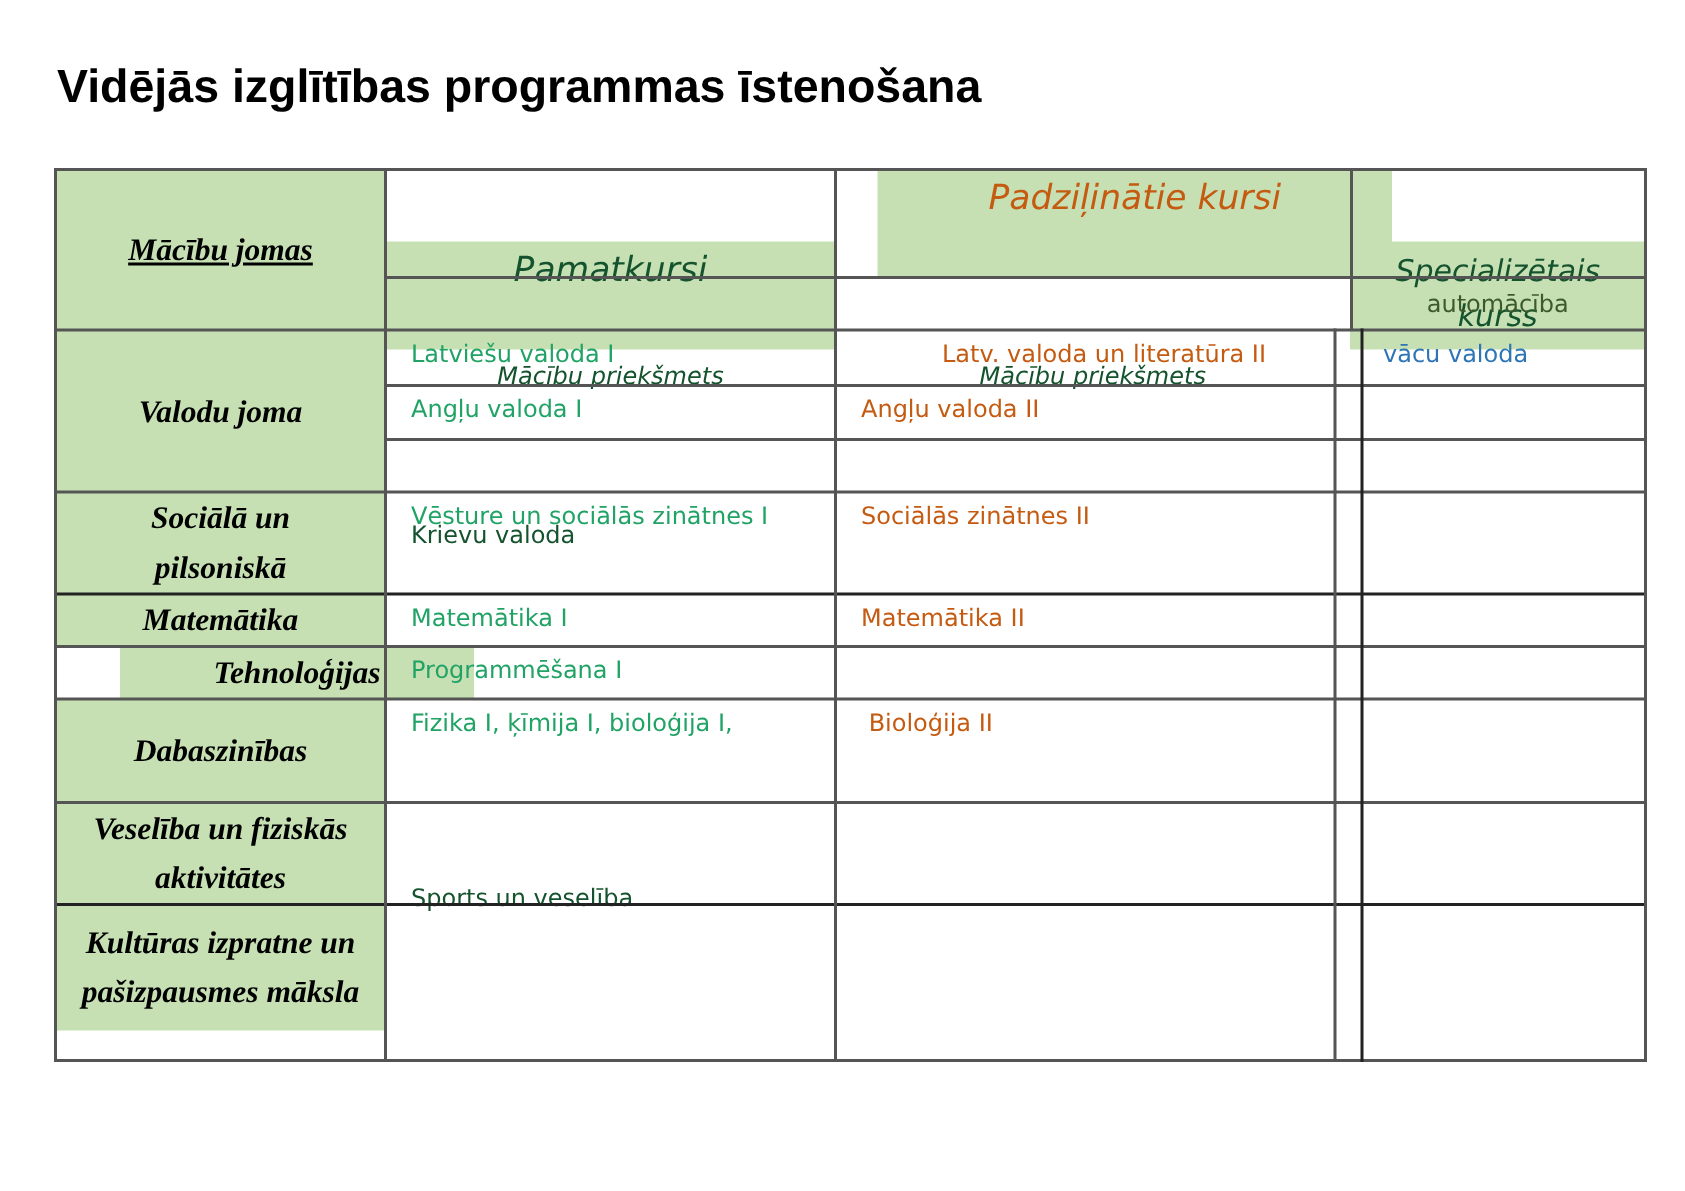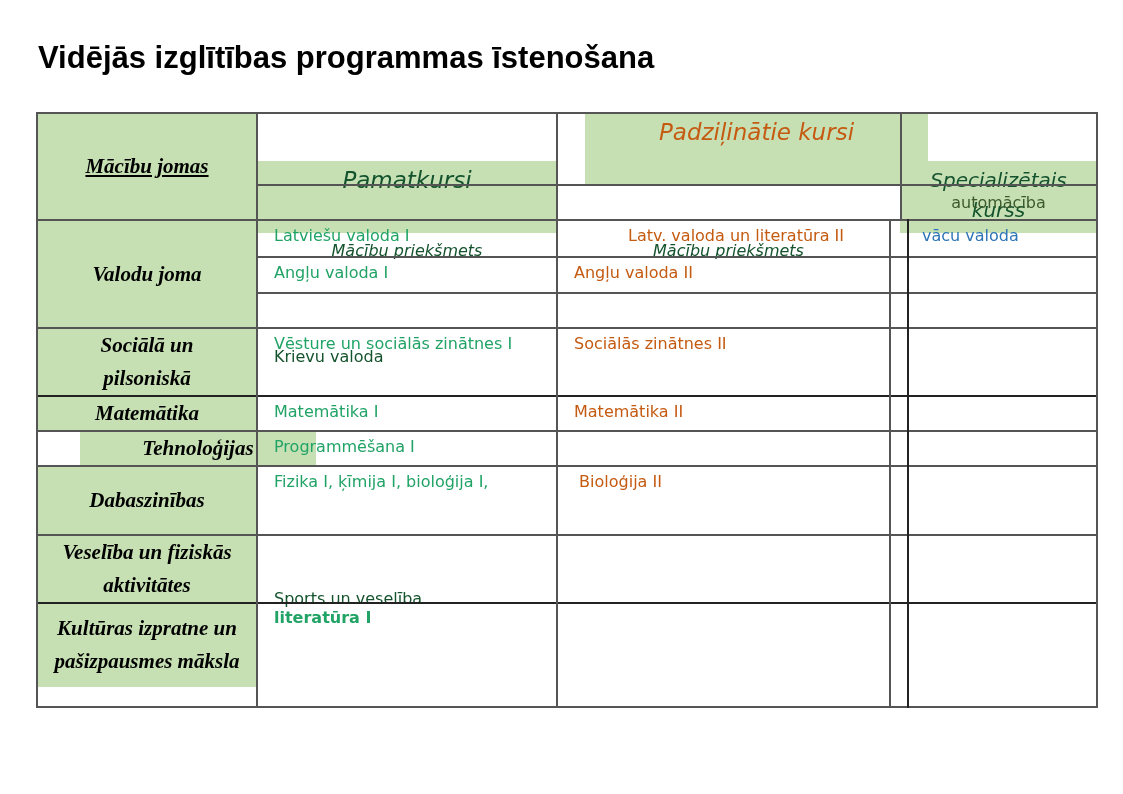--- a/index.html
+++ b/index.html
@@ -75,21 +75,20 @@
   <div class="cell subj c-green" style="left:257px;top:257px;width:252px;height:36px;">Angļu valoda I</div>
   <div class="cell subj c-black" style="left:257px;top:293px;width:300px;height:35px;">Krievu valoda</div>
   <div class="cell subj c-green" style="left:257px;top:328px;width:300px;height:68px;">Vēsture un sociālās zinātnes I</div>
   <div class="cell subj c-green" style="left:257px;top:396px;width:300px;height:35px;">Matemātika I</div>
   <div class="cell subj c-green" style="left:257px;top:431px;width:300px;height:35px;">Programmēšana I</div>
   <div class="cell c-green" style="left:257px;top:466px;width:256px;height:69px;">
     <div class="subj">Fizika I, ķīmija I, bioloģija I,</div>
   </div>
   <div class="cell subj c-black" style="left:257px;top:535px;width:300px;height:68px;">Sports un veselība</div>
   <div class="cell" style="left:257px;top:603px;width:300px;height:104px;">
-    <div class="subj c-green bold" style="line-height:30px;">literatūra I</div>
   </div>
 
   <div class="cell subj c-orange" style="left:538px;top:220px;width:306px;height:37px;text-align:right;">Latv. valoda un literatūra II</div>
   <div class="cell subj c-orange" style="left:557px;top:257px;width:333px;height:36px;">Angļu valoda II</div>
   <div class="cell subj c-orange" style="left:557px;top:328px;width:333px;height:68px;">Sociālās zinātnes II</div>
   <div class="cell subj c-orange" style="left:557px;top:396px;width:333px;height:35px;">Matemātika II</div>
   <div class="cell subj c-orange" style="left:557px;top:466px;width:333px;height:69px;white-space:pre;"> Bioloģija II</div>
 
   <div class="cell subj c-blue" style="left:908px;top:220px;width:189px;height:37px;padding-left:14px;">vācu valoda</div>
 

